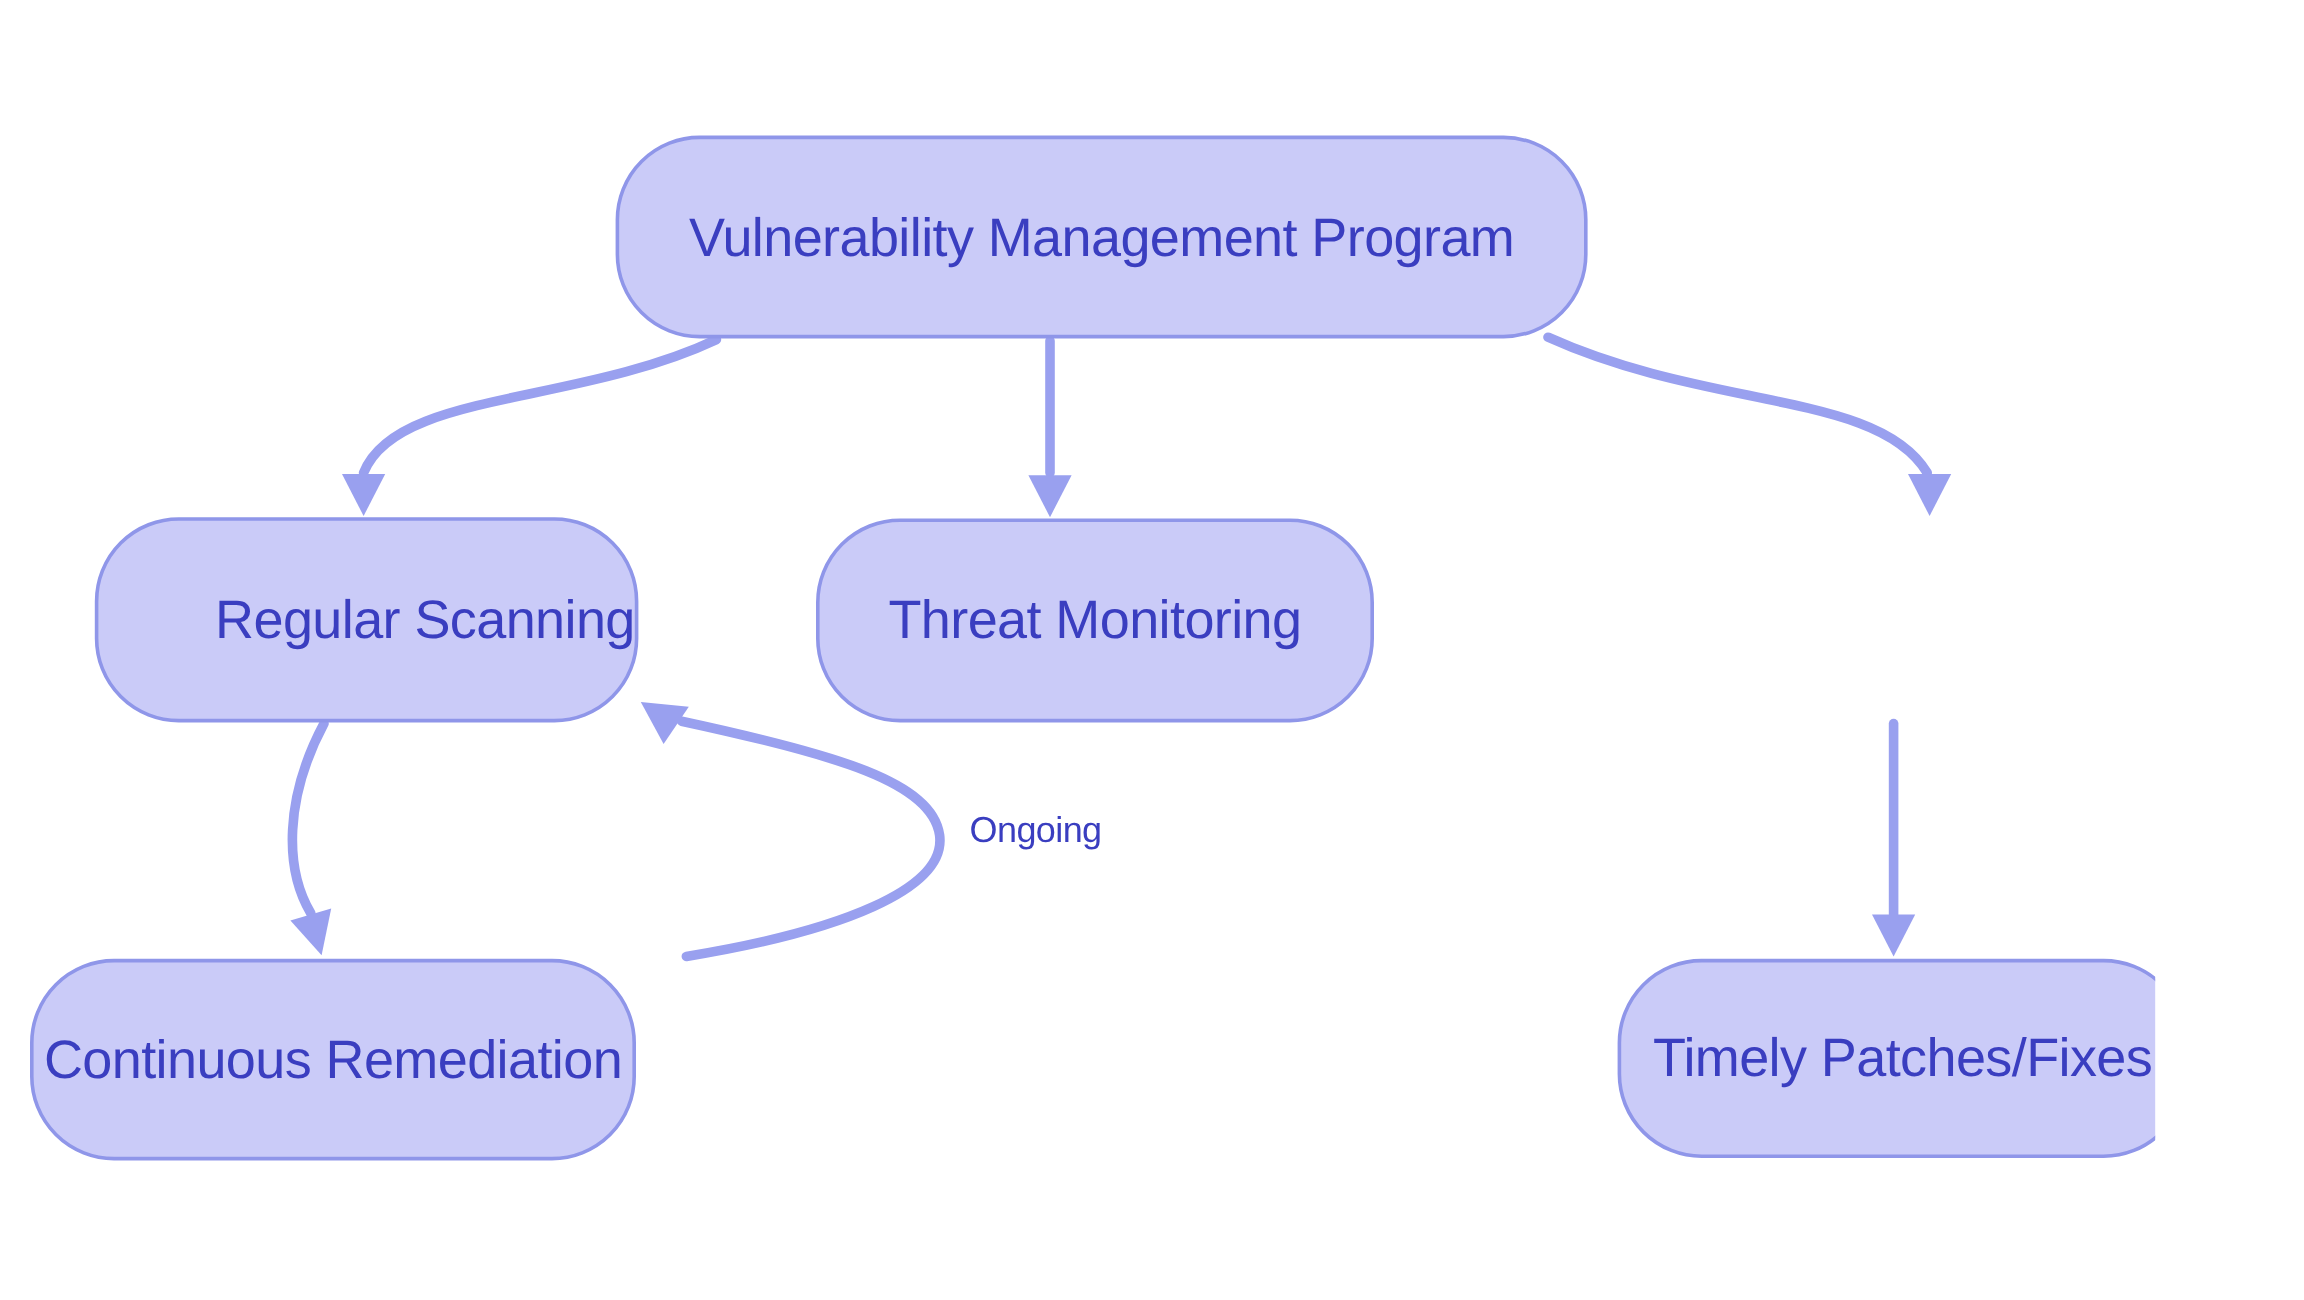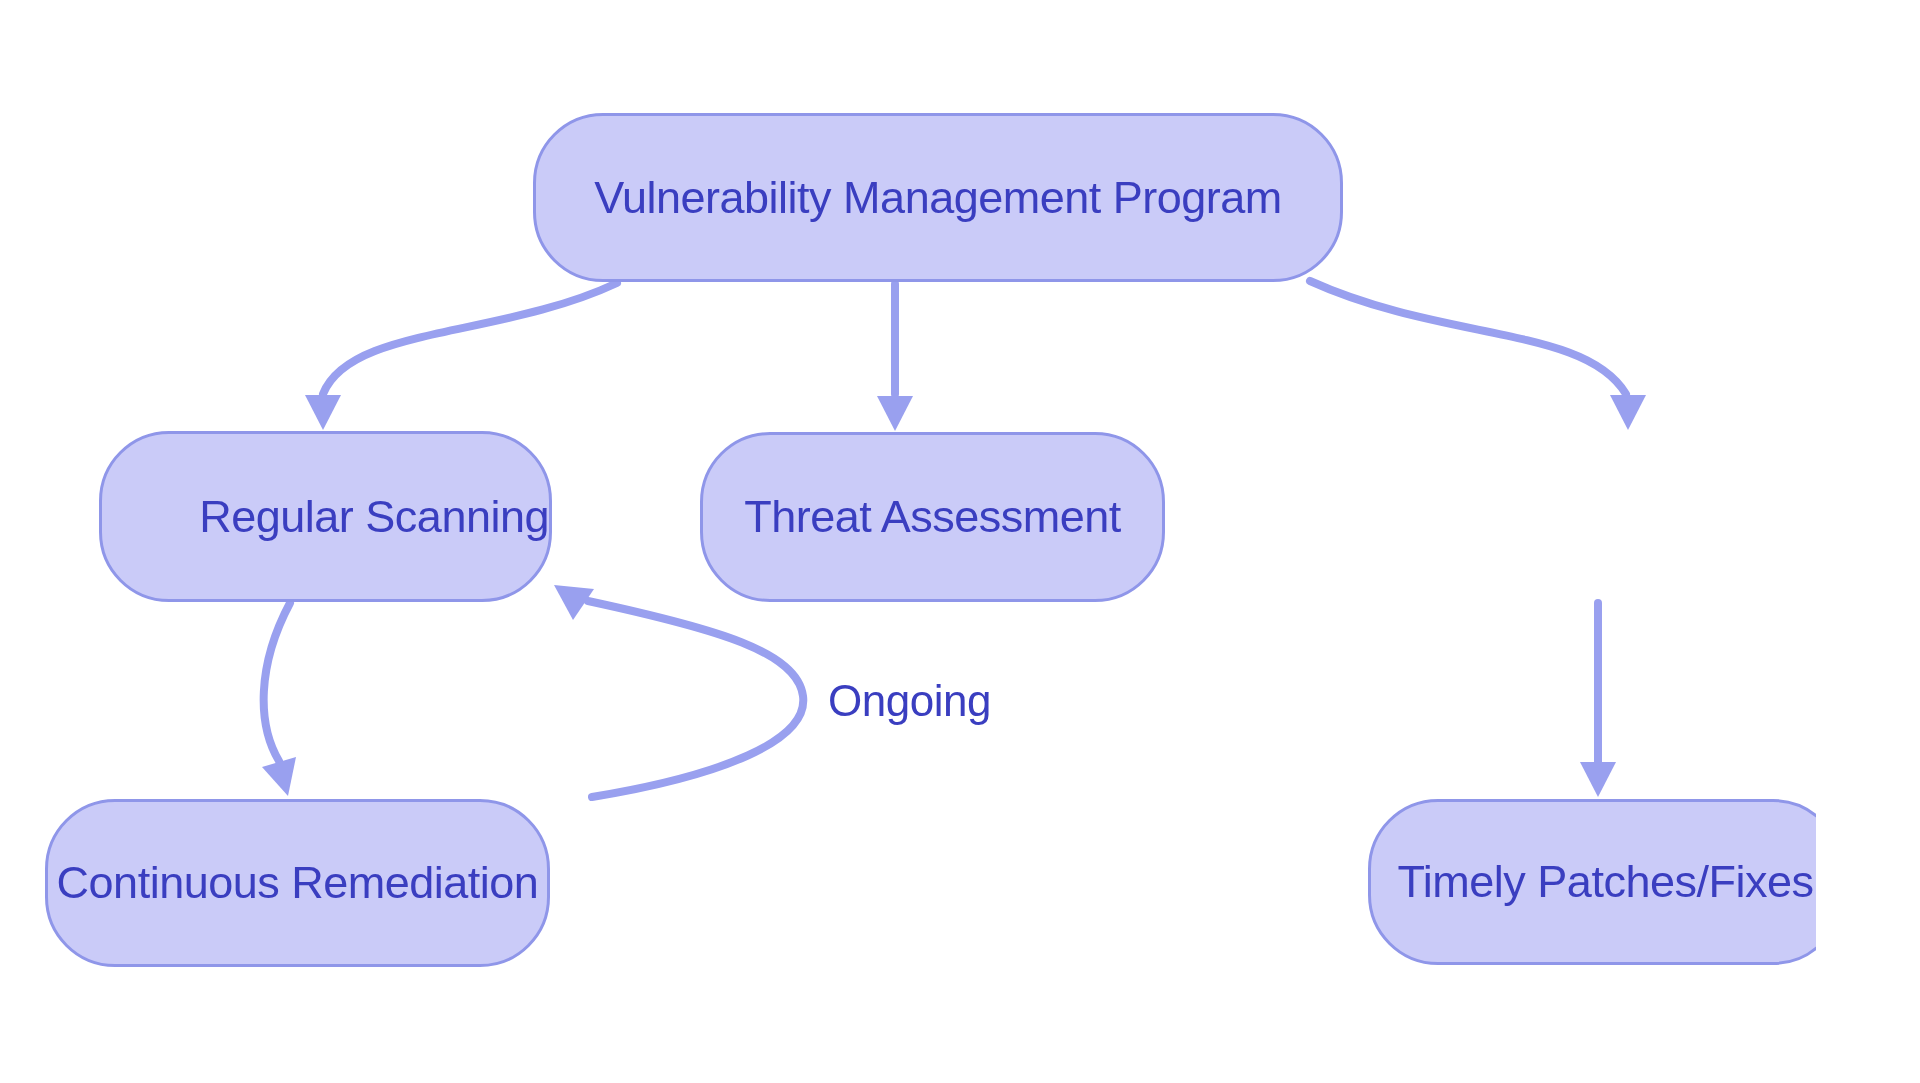--- a/index.html
+++ b/index.html
@@ -7,21 +7,20 @@
     padding: 0;
     background: #ffffff;
   }
   .canvas {
     position: relative;
     width: 1796px;
     height: 1083px;
     background: #ffffff;
     font-family: "Liberation Sans", "DejaVu Sans", sans-serif;
     overflow: hidden;
-    margin-left: 20px;
   }
   .edges {
     position: absolute;
     top: 0;
     left: 0;
     width: 1920px;
     height: 1083px;
   }
   .edges path {
     fill: none;
@@ -52,21 +51,21 @@
   .node-regular-scanning      { left: 79px;   top: 431px; width: 453px; height: 171px; justify-content: flex-end; }
   .node-threat-assessment     { left: 680px;  top: 432px; width: 465px; height: 170px; }
   .node-remediation           { left: 1335px; top: 430px; width: 500px; height: 171px; }
   .node-continuous-monitoring { left: 25px;   top: 799px; width: 505px; height: 168px; }
   .node-timely-patches        { left: 1348px; top: 799px; width: 475px; height: 166px; }
   .edge-label {
     position: absolute;
     left: 808px;
     top: 676px;
     color: #3a3ec0;
-    font-size: 44px;
+    font-size: 30px;
     letter-spacing: -0.5px;
     white-space: nowrap;
   }
 </style>
 </head>
 <body>
 
 <div class="canvas">
 
   <svg class="edges" viewBox="0 0 1920 1083" xmlns="http://www.w3.org/2000/svg">
@@ -104,21 +103,21 @@
 
   <div class="node node-vmp">
     <span>Vulnerability Management Program</span>
   </div>
 
   <div class="node node-regular-scanning">
     <span>Regular Scanning</span>
   </div>
 
   <div class="node node-threat-assessment">
-    <span>Threat Assessment</span>
+    <span>Threat Monitoring</span>
   </div>
 
 
   <div class="node node-continuous-monitoring">
     <span>Continuous Remediation</span>
   </div>
 
   <div class="node node-timely-patches">
     <span>Timely Patches/Fixes</span>
   </div>

